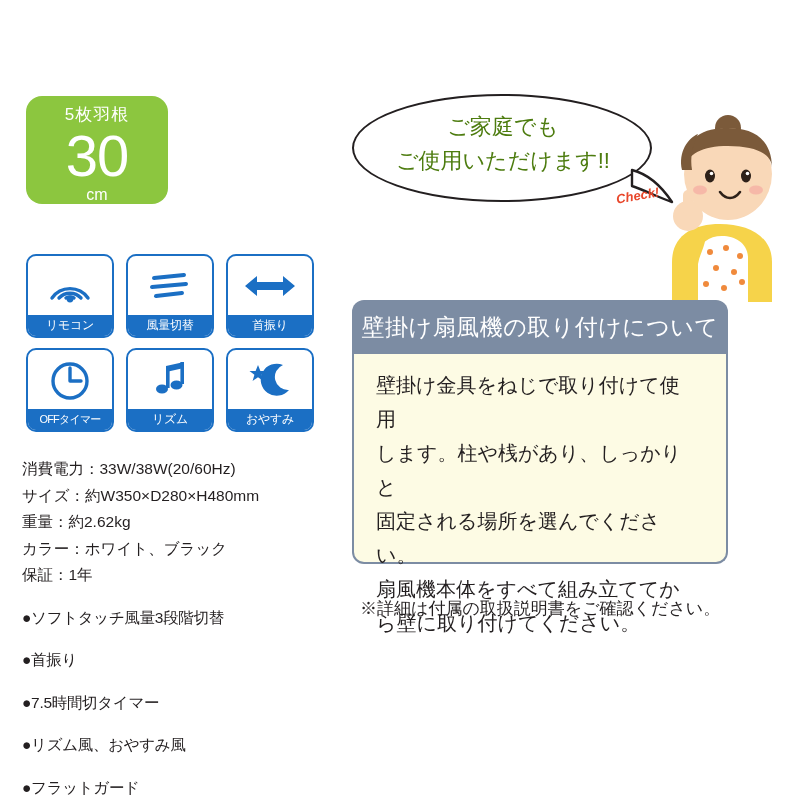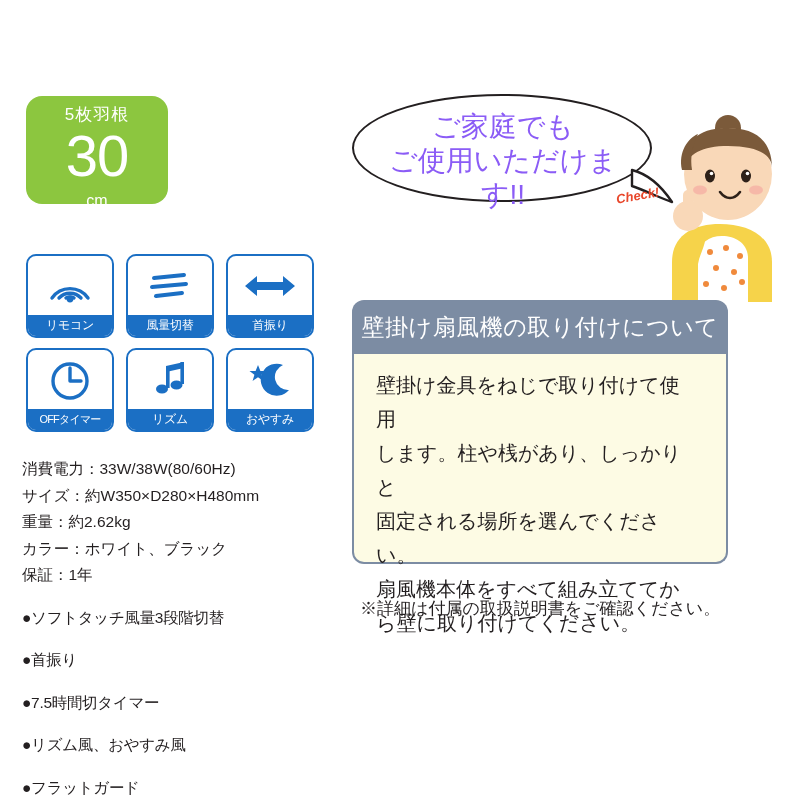--- a/index.html
+++ b/index.html
@@ -42,21 +42,21 @@
   .size-badge .num {
     font-size: 58px;
     line-height: 56px;
     font-weight: 400;
     letter-spacing: -1px;
     margin-top: 2px;
   }
   .size-badge .unit {
     font-size: 16px;
     line-height: 18px;
-    margin-top: 8px;
+    margin-top: 2px;
   }
 
   
   .features {
     position: absolute;
     left: 26px;
     top: 254px;
     width: 290px;
   }
   .feat-row {
@@ -121,23 +121,23 @@
     border-radius: 50% / 50%;
     background: #ffffff;
     box-sizing: border-box;
   }
   .bubble-text {
     position: absolute;
     left: 372px;
     top: 110px;
     width: 262px;
     text-align: center;
-    font-size: 28px;
+    font-size: 22px;
     line-height: 34px;
-    color: #8b5cf6;
+    color: #4d7c0f;
   }
   .bubble-tail {
     position: absolute;
     left: 630px;
     top: 168px;
     width: 44px;
     height: 36px;
   }
   .check-label {
     position: absolute;
@@ -287,21 +287,21 @@
             <path d="M15 6 L17.4 12 L23.5 12 L18.6 15.8 L20.4 22 L15 18.2 L9.6 22 L11.4 15.8 L6.5 12 L12.6 12 Z" fill="#1b6fc4"></path>
           </svg>
         </div>
         <div class="cap">おやすみ</div>
       </div>
 
     </div>
   </div>
 
   <div class="specs">
-    <div>消費電力：33W/38W(80/60Hz)</div>
+    <div>消費電力：33W/38W(20/60Hz)</div>
     <div>サイズ：約W350×D280×H480mm</div>
     <div>重量：約2.62kg</div>
     <div>カラー：ホワイト、ブラック</div>
     <div>保証：1年</div>
     <div class="bullet">●ソフトタッチ風量3段階切替</div>
     <div class="bullet">●首振り</div>
     <div class="bullet">●7.5時間切タイマー</div>
     <div class="bullet">●リズム風、おやすみ風</div>
     <div class="bullet">●フラットガード</div>
   </div>

